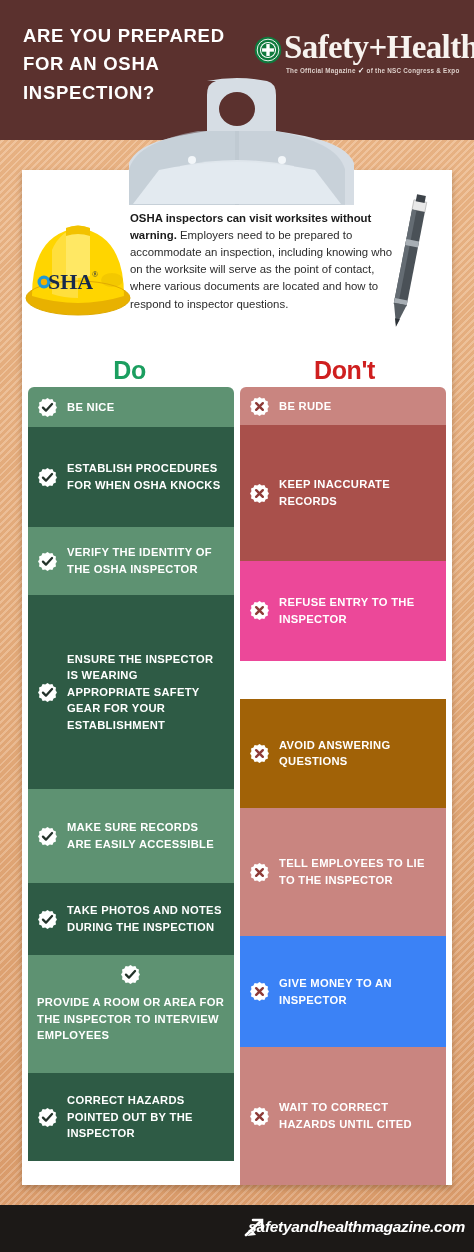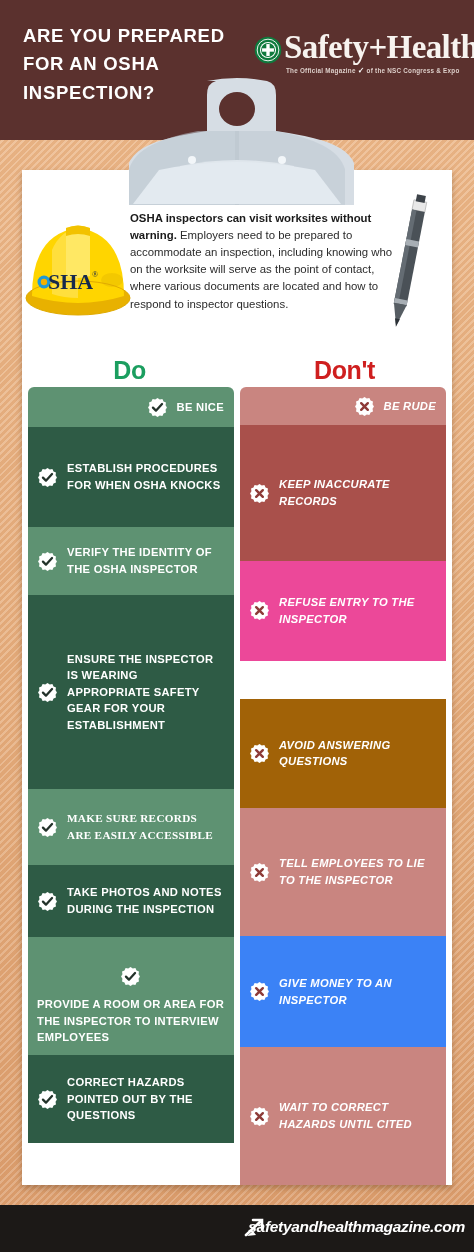--- a/index.html
+++ b/index.html
@@ -83,28 +83,28 @@
   .hd-dont { left:215px; color:#cf1f1f; }
 
   
   .cols {
     position:absolute; left:0; top:217px;
     width:430px; height:798px;
     display:flex; gap:6px; padding:0 6px;
   }
   .col { width:206px; display:flex; flex-direction:column; overflow:hidden; }
   .col:first-child { border-radius:6px 6px 0 0; }
-  .col:last-child  { border-radius:6px 6px 0 0;font-style:italic; }
+  .col:last-child  { border-radius:6px 6px 0 0; }
 
   .row {
     display:flex; align-items:center; gap:9px;
     padding:9px 10px 9px 9px;
     color:#ffffff;
     font-size:11.2px; font-weight:bold;
-    line-height:1.48; letter-spacing:0.3px;justify-content:flex-end;
+    line-height:1.48; letter-spacing:0.3px;
   }
   .badge { flex:0 0 auto; width:21px; height:21px; }
 
   
   .footer {
     position:absolute; left:0; bottom:0; width:474px; height:47px;
     background:#1c1917; z-index:6;
   }
   .footer-txt {
     position:absolute; right:9px; top:13px;
@@ -217,21 +217,21 @@
           </svg>
           <span>VERIFY THE IDENTITY OF THE OSHA INSPECTOR</span>
         </div>
         <div class="row" style="background: rgb(46, 91, 69); height: 194px;">
           <svg class="badge" viewBox="0 0 24 24">
             <path d="M12 1.2 l2.6 1.6 l3-.5 l1.3 2.8 l2.8 1.3 l-.5 3 l1.6 2.6 l-1.6 2.6 l.5 3 l-2.8 1.3 l-1.3 2.8 l-3-.5 l-2.6 1.6 l-2.6-1.6 l-3 .5 l-1.3-2.8 l-2.8-1.3 l.5-3 l-1.6-2.6 l1.6-2.6 l-.5-3 l2.8-1.3 l1.3-2.8 l3 .5 z" fill="#ffffff"></path>
             <path d="M6.8 12.2 l3.4 3.4 l7-7.6" fill="none" stroke="#23322a" stroke-width="2.6" stroke-linecap="round" stroke-linejoin="round"></path>
           </svg>
           <span>ENSURE THE INSPECTOR IS WEARING APPROPRIATE SAFETY GEAR FOR YOUR ESTABLISHMENT</span>
         </div>
-        <div class="row" style="background: rgb(94, 146, 114); height: 76px; font-family: Liberation Serif, serif;">
+        <div class="row" style="background: rgb(94, 146, 114); height: 94px;">
           <svg class="badge" viewBox="0 0 24 24">
             <path d="M12 1.2 l2.6 1.6 l3-.5 l1.3 2.8 l2.8 1.3 l-.5 3 l1.6 2.6 l-1.6 2.6 l.5 3 l-2.8 1.3 l-1.3 2.8 l-3-.5 l-2.6 1.6 l-2.6-1.6 l-3 .5 l-1.3-2.8 l-2.8-1.3 l.5-3 l-1.6-2.6 l1.6-2.6 l-.5-3 l2.8-1.3 l1.3-2.8 l3 .5 z" fill="#ffffff"></path>
             <path d="M6.8 12.2 l3.4 3.4 l7-7.6" fill="none" stroke="#23322a" stroke-width="2.6" stroke-linecap="round" stroke-linejoin="round"></path>
           </svg>
           <span>MAKE SURE RECORDS ARE EASILY ACCESSIBLE</span>
         </div>
         <div class="row" style="background: rgb(46, 91, 69); height: 72px;">
           <svg class="badge" viewBox="0 0 24 24">
             <path d="M12 1.2 l2.6 1.6 l3-.5 l1.3 2.8 l2.8 1.3 l-.5 3 l1.6 2.6 l-1.6 2.6 l.5 3 l-2.8 1.3 l-1.3 2.8 l-3-.5 l-2.6 1.6 l-2.6-1.6 l-3 .5 l-1.3-2.8 l-2.8-1.3 l.5-3 l-1.6-2.6 l1.6-2.6 l-.5-3 l2.8-1.3 l1.3-2.8 l3 .5 z" fill="#ffffff"></path>
             <path d="M6.8 12.2 l3.4 3.4 l7-7.6" fill="none" stroke="#23322a" stroke-width="2.6" stroke-linecap="round" stroke-linejoin="round"></path>
@@ -243,21 +243,21 @@
             <path d="M12 1.2 l2.6 1.6 l3-.5 l1.3 2.8 l2.8 1.3 l-.5 3 l1.6 2.6 l-1.6 2.6 l.5 3 l-2.8 1.3 l-1.3 2.8 l-3-.5 l-2.6 1.6 l-2.6-1.6 l-3 .5 l-1.3-2.8 l-2.8-1.3 l.5-3 l-1.6-2.6 l1.6-2.6 l-.5-3 l2.8-1.3 l1.3-2.8 l3 .5 z" fill="#ffffff"></path>
             <path d="M6.8 12.2 l3.4 3.4 l7-7.6" fill="none" stroke="#23322a" stroke-width="2.6" stroke-linecap="round" stroke-linejoin="round"></path>
           </svg>
           <span>PROVIDE A ROOM OR AREA FOR THE INSPECTOR TO INTERVIEW EMPLOYEES</span>
         </div>
         <div class="row" style="background: rgb(46, 91, 69); height: 88px;">
           <svg class="badge" viewBox="0 0 24 24">
             <path d="M12 1.2 l2.6 1.6 l3-.5 l1.3 2.8 l2.8 1.3 l-.5 3 l1.6 2.6 l-1.6 2.6 l.5 3 l-2.8 1.3 l-1.3 2.8 l-3-.5 l-2.6 1.6 l-2.6-1.6 l-3 .5 l-1.3-2.8 l-2.8-1.3 l.5-3 l-1.6-2.6 l1.6-2.6 l-.5-3 l2.8-1.3 l1.3-2.8 l3 .5 z" fill="#ffffff"></path>
             <path d="M6.8 12.2 l3.4 3.4 l7-7.6" fill="none" stroke="#23322a" stroke-width="2.6" stroke-linecap="round" stroke-linejoin="round"></path>
           </svg>
-          <span>CORRECT HAZARDS POINTED OUT BY THE QUESTIONS</span>
+          <span>CORRECT HAZARDS POINTED OUT BY THE INSPECTOR</span>
         </div>
       </div>
     <div class="col" id="col-dont">
         <div class="row" style="background: rgb(201, 133, 128); height: 38px;">
           <svg class="badge" viewBox="0 0 24 24">
             <path d="M12 1.2 l2.6 1.6 l3-.5 l1.3 2.8 l2.8 1.3 l-.5 3 l1.6 2.6 l-1.6 2.6 l.5 3 l-2.8 1.3 l-1.3 2.8 l-3-.5 l-2.6 1.6 l-2.6-1.6 l-3 .5 l-1.3-2.8 l-2.8-1.3 l.5-3 l-1.6-2.6 l1.6-2.6 l-.5-3 l2.8-1.3 l1.3-2.8 l3 .5 z" fill="#ffffff"></path>
             <path d="M8.2 8.2 l7.6 7.6 M15.8 8.2 l-7.6 7.6" fill="none" stroke="#8e3b38" stroke-width="2.8" stroke-linecap="round"></path>
           </svg>
           <span>BE RUDE</span>
         </div>

